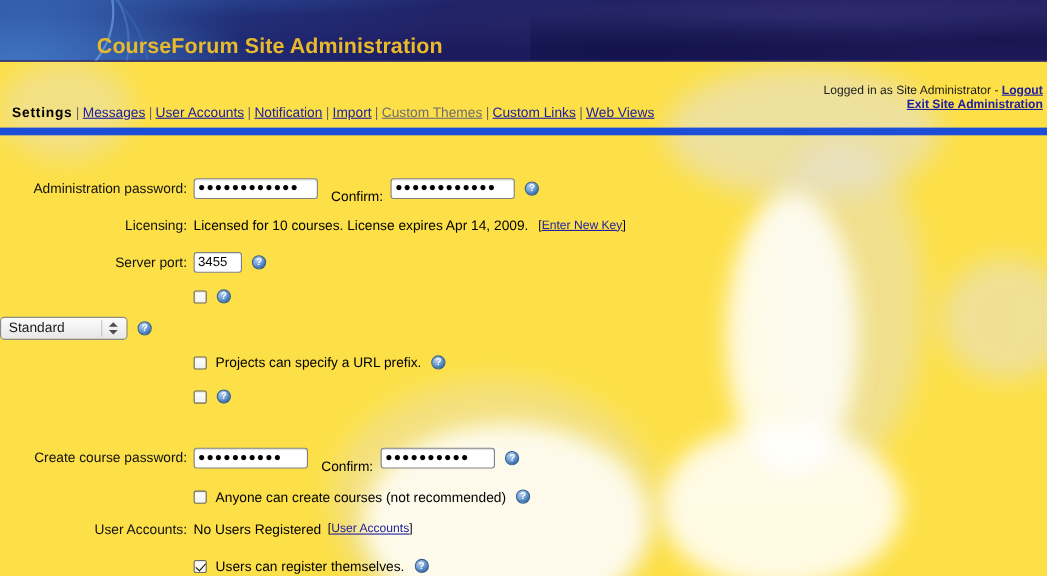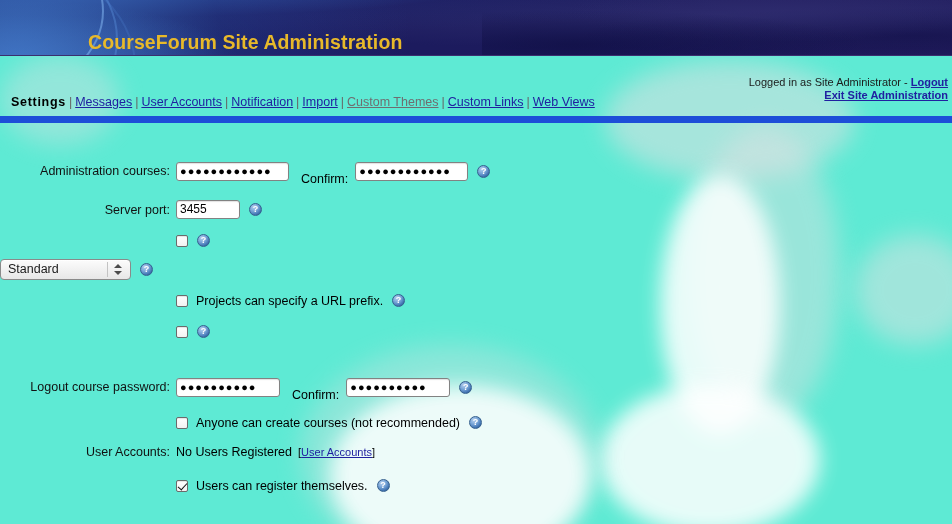--- a/index.html
+++ b/index.html
@@ -14,21 +14,21 @@
     font-family: "Liberation Sans", sans-serif;
     font-size: 12px;
     color: #000;
     background: #eeeeee;
   }
 
   #page {
     position: relative;
     width: 952px;
     height: 524px;
-    background: #5eead4;
+    background: #fde047;
   }
 
   
   .watermark {
     position: absolute;
     left: 0; top: 55px;
     width: 952px; height: 469px;
     overflow: hidden;
     pointer-events: none;
   }
@@ -166,21 +166,21 @@
     color: #000;
     padding: 0 3px;
     line-height: 17px;
     display: flex;
     align-items: center;
     overflow: hidden;
     white-space: nowrap;
   }
   .txtbox.pw-long { width: 113px; letter-spacing: .5px; }
   .txtbox.pw-short { width: 104px; letter-spacing: .5px; }
-  .txtbox.port { width: 64px; }
+  .txtbox.port { width: 44px; }
   .dots { font-size: 11px; line-height: 17px; letter-spacing: 1px; }
 
   .confirm-lbl {
     font-size: 12.5px;
     margin: 16px 7px 0 12px;
     white-space: nowrap;
   }
 
   
   .help {
@@ -220,21 +220,21 @@
     border: solid #111;
     border-width: 0 1.6px 1.6px 0;
     transform: rotate(42deg);
   }
   .cb-label { font-size: 12.5px; margin-left: 8px; white-space: nowrap; }
 
   
   .selbox {
     position: relative;
     box-sizing: border-box;
-    width: 131px;
+    width: 116px;
     height: 21px;
     border: 1px solid #8a8a8a;
     border-radius: 4px;
     background: linear-gradient(#fcfcfc, #e7e7e7);
     font-size: 12.5px;
     line-height: 19px;
     padding-left: 7px;
     color: #1a1a1a;
     box-shadow: 0 1px 0 rgba(255,255,255,.8) inset;
   }
@@ -303,33 +303,42 @@
 
   <div class="tabbar">
     <span class="inner">
       <span class="current">Settings</span><span class="sep">|</span><a href="#" class="lnk">Messages</a><span class="sep">|</span><a href="#" class="lnk">User Accounts</a><span class="sep">|</span><a href="#" class="lnk">Notification</a><span class="sep">|</span><a href="#" class="lnk">Import</a><span class="sep">|</span><a href="#" class="lnk lnk-muted">Custom Themes</a><span class="sep">|</span><a href="#" class="lnk">Custom Links</a><span class="sep">|</span><a href="#" class="lnk">Web Views</a>
     </span>
   </div>
 
   <div class="form">
 
     <div class="row">
-      <div class="lbl">Administration courses:</div>
+      <div class="lbl">Administration password:</div>
       <div class="fld">
         <div class="txtbox pw-long">
           <span class="dots">●●●●●●●●●●●●</span>
         </div>
         <span class="confirm-lbl">Confirm:</span>
         <div class="txtbox pw-long">
           <span class="dots">●●●●●●●●●●●●</span>
         </div>
         <span class="help">?</span>
       </div>
     </div>
 
+    <div class="row gap-e">
+      <div class="lbl">Licensing:</div>
+      <div class="fld">
+        <span class="plaintext">Licensed for 10 courses. License expires Apr 14, 2009.</span>
+        <span class="brackets" style="margin-left:9px;">
+          <span>[</span><a href="#" class="lnk">Enter New Key</a><span>]</span>
+        </span>
+      </div>
+    </div>
 
     <div class="row gap-c">
       <div class="lbl">Server port:</div>
       <div class="fld">
         <div class="txtbox port">
           <span>3455</span>
         </div>
         <span class="help">?</span>
       </div>
     </div>
@@ -367,21 +376,21 @@
 
     <div class="row gap-f">
       <div class="lbl"></div>
       <div class="fld cbrow">
         <span class="cbox"></span>
         <span class="help">?</span>
       </div>
     </div>
 
     <div class="row gap-d">
-      <div class="lbl">Logout course password:</div>
+      <div class="lbl">Create course password:</div>
       <div class="fld">
         <div class="txtbox pw-short">
           <span class="dots">●●●●●●●●●●</span>
         </div>
         <span class="confirm-lbl">Confirm:</span>
         <div class="txtbox pw-short">
           <span class="dots">●●●●●●●●●●</span>
         </div>
         <span class="help">?</span>
       </div>

